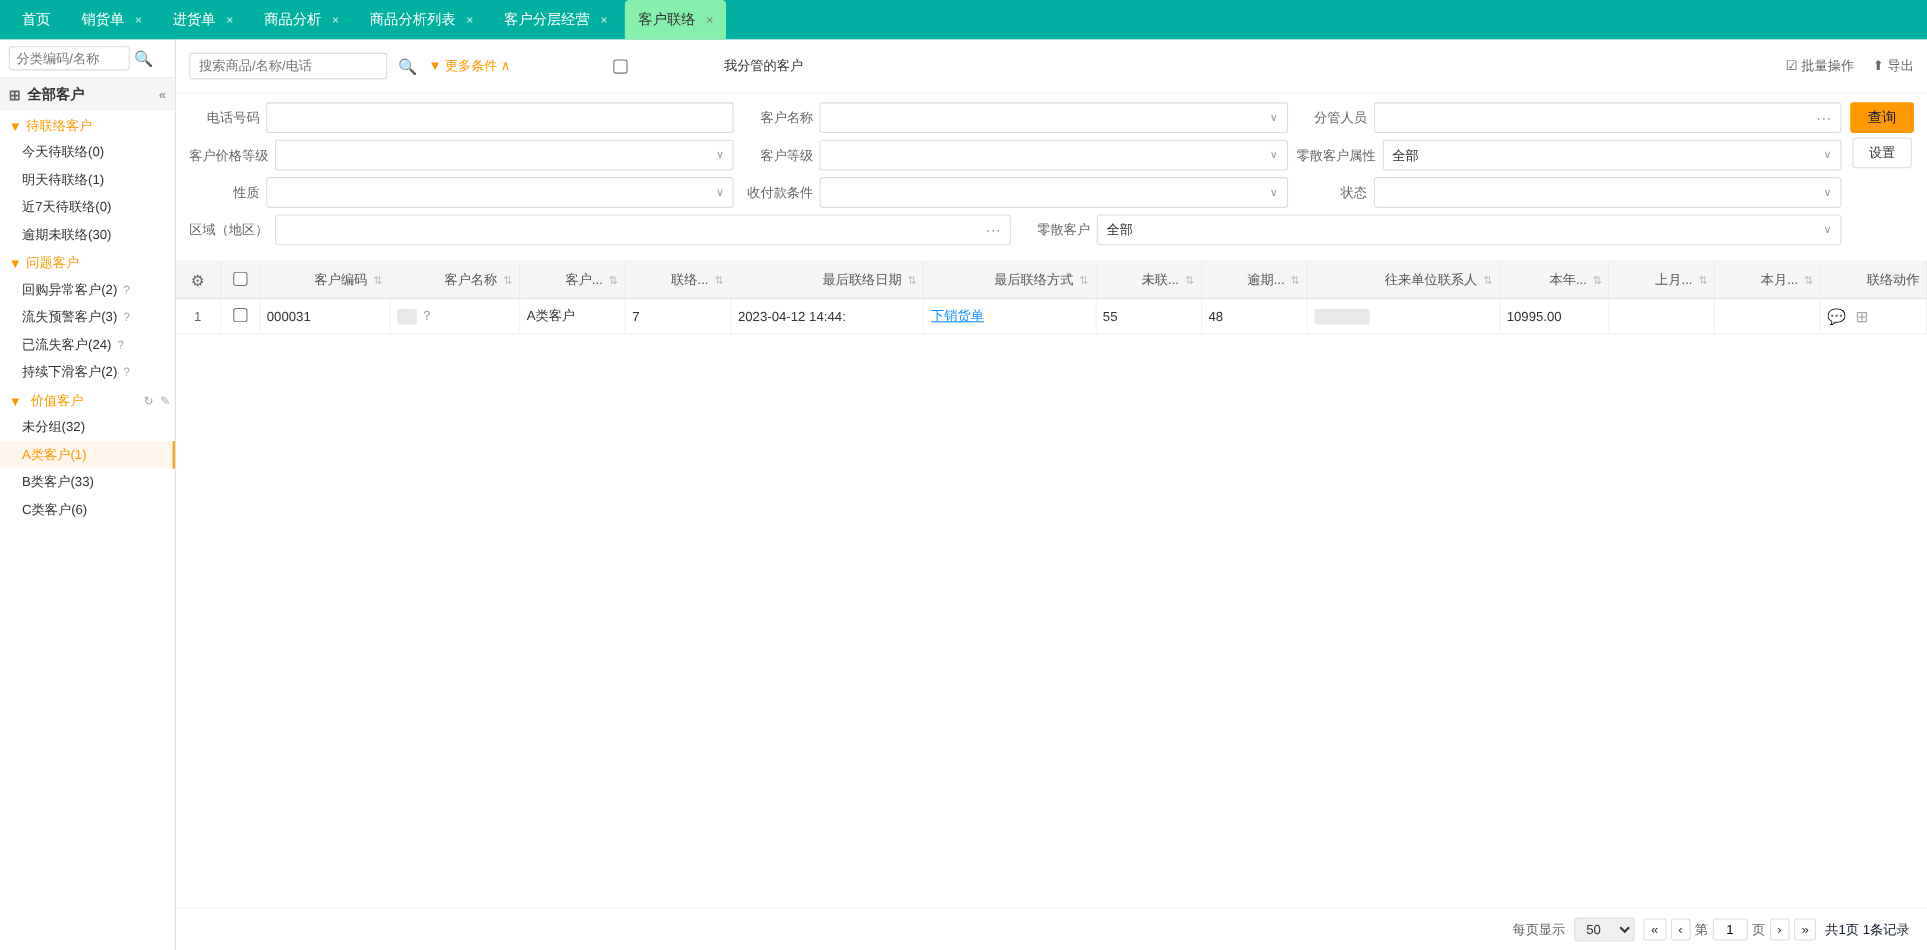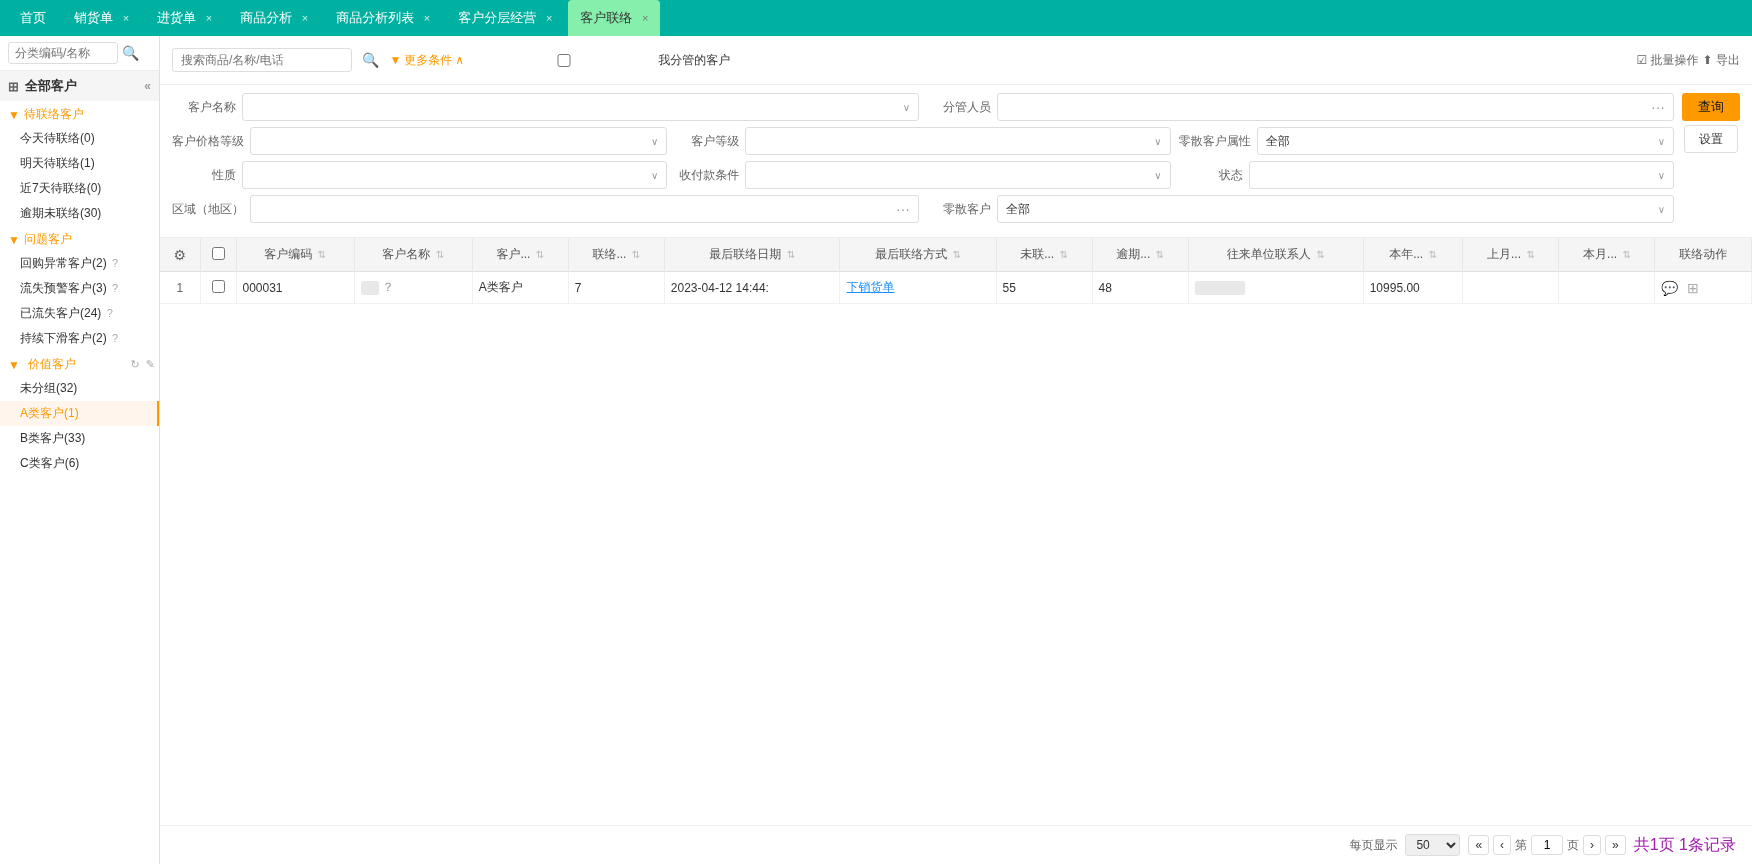--- a/index.html
+++ b/index.html
@@ -36,42 +36,42 @@
     
     .content-area { flex: 1; display: flex; flex-direction: column; background: #f0f0f0; overflow: hidden; }
 
     
     .filter-bar { background: #fff; padding: 12px 12px; display: flex; align-items: center; gap: 10px; border-bottom: 1px solid #eee; flex-shrink: 0; }
     .filter-bar input { border: 1px solid #ddd; border-radius: 3px; padding: 4px 8px; font-size: 12px; width: 180px; color: #999; }
     .filter-bar .search-btn { color: #00b0a0; cursor: pointer; font-size: 14px; }
     .filter-more { display: flex; align-items: center; color: #f90; cursor: pointer; font-size: 12px; gap: 3px; }
     .filter-mine { display: flex; align-items: center; color: #333; cursor: pointer; font-size: 12px; gap: 4px; }
     .filter-mine input[type=checkbox] { cursor: pointer; }
-    .filter-actions { margin-left: auto; display: flex; align-items: center; gap: 4px; }
+    .filter-actions { margin-left: auto; display: flex; align-items: center; gap: 17px; }
     .batch-op { color: #666; font-size: 12px; cursor: pointer; }
     .export-btn { color: #666; font-size: 12px; cursor: pointer; }
 
     
     .filter-form { background: #fff; padding: 8px 12px; border-bottom: 1px solid #eee; flex-shrink: 0; }
     .filter-row { display: flex; align-items: center; gap: 8px; margin-bottom: 6px; }
     .filter-field { display: flex; align-items: center; flex: 1; min-width: 0; }
     .filter-field label { color: #666; font-size: 12px; white-space: nowrap; min-width: 70px; text-align: right; padding-right: 6px; }
     .filter-field .field-input { flex: 1; border: 1px solid #ddd; border-radius: 3px; padding: 4px 8px; font-size: 12px; color: #333; height: 28px; display: flex; align-items: center; justify-content: space-between; cursor: pointer; background: #fff; }
     .filter-field .field-input .arrow { color: #999; font-size: 10px; }
     .query-btn { background: #f90; color: #0f172a; border: none; border-radius: 3px; padding: 5px 16px; font-size: 13px; cursor: pointer; height: 28px; }
     .set-btn { background: #fff; color: #333; border: 1px solid #ddd; border-radius: 3px; padding: 4px 14px; font-size: 12px; cursor: pointer; height: 28px; display: block; margin-top: 4px; }
     .btn-group-right { display: flex; flex-direction: column; align-items: center; flex-shrink: 0; }
     .dots-btn { color: #999; font-size: 14px; cursor: pointer; }
 
     
     .table-area { flex: 1; background: #fff; margin: 0; overflow: hidden; display: flex; flex-direction: column; }
     .table-container { flex: 1; overflow: auto; }
     table { width: 100%; border-collapse: collapse; font-size: 12px; }
     thead tr { background: #f5f5f5; border-bottom: 1px solid #e0e0e0; }
-    thead th { padding: 8px 6px; color: #555; font-weight: normal; border-right: 1px solid #e8e8e8; white-space: nowrap; position: relative; text-align: center; font-size: 12px; }
+    thead th { padding: 8px 6px; color: #555; font-weight: normal; border-right: 1px solid #e8e8e8; white-space: nowrap; position: relative; text-align: right; font-size: 12px; }
     thead th .sort-icon { color: #bbb; font-size: 10px; margin-left: 2px; }
     thead th:first-child { width: 40px; text-align: center; }
     thead th:nth-child(2) { width: 36px; text-align: center; }
     tbody tr { border-bottom: 1px solid #f0f0f0; }
     tbody td { padding: 7px 6px; color: #333; border-right: 1px solid #f0f0f0; white-space: nowrap; font-size: 12px; }
     tbody td:first-child { text-align: center; color: #666; }
     tbody td:nth-child(2) { text-align: center; }
     .link-text { color: #1890ff; cursor: pointer; text-decoration: underline; }
     .action-icons { display: flex; gap: 8px; align-items: center; }
     .action-icon { color: #aaa; font-size: 14px; cursor: pointer; }
@@ -81,21 +81,21 @@
     .gear-icon { color: #666; cursor: pointer; font-size: 14px; }
 
     
     .pagination { display: flex; align-items: center; justify-content: flex-end; padding: 8px 16px; background: #fff; border-top: 1px solid #eee; gap: 8px; flex-shrink: 0; }
     .pagination-label { color: #666; font-size: 12px; }
     .page-size-select { border: 1px solid #ddd; border-radius: 3px; padding: 2px 6px; font-size: 12px; color: #333; }
     .pagination-nav { display: flex; align-items: center; gap: 4px; }
     .page-btn { border: 1px solid #ddd; border-radius: 3px; padding: 2px 6px; font-size: 12px; color: #333; background: #fff; cursor: pointer; }
     .page-input { border: 1px solid #ddd; border-radius: 3px; padding: 2px 4px; font-size: 12px; width: 32px; text-align: center; }
     .page-info { color: #666; font-size: 12px; }
-    .total-info { color: #a21caf; font-size: 16px; }
+    .total-info { color: #0f172a; font-size: 12px; }
 
     
     ::-webkit-scrollbar { width: 6px; height: 6px; }
     ::-webkit-scrollbar-track { background: #f1f1f1; }
     ::-webkit-scrollbar-thumb { background: #ccc; border-radius: 3px; }
 
     .colored-block { display: inline-block; width: 18px; height: 14px; border-radius: 2px; vertical-align: middle; }
   </style>
 </head>
 <body>
@@ -210,20 +210,24 @@
           <span>导出</span>
         </span>
       </div>
     </div>
 
     <div class="filter-form">
       <div style="display:flex; gap:8px; align-items:flex-start;">
         <div style="flex:1;">
 
           <div class="filter-row">
+            <div class="filter-field">
+              <label>电话号码</label>
+              <input type="text" class="filter-field-text" style="flex: 1 1 0%; border: 1px solid rgb(221, 221, 221); border-radius: 3px; padding: 4px 8px; font-size: 12px; height: 28px;">
+            </div>
             <div class="filter-field">
               <label>客户名称</label>
               <div class="field-input" style="flex:1; border:1px solid #ddd; border-radius:3px; padding:4px 8px; font-size:12px; height:28px; display:flex; align-items:center; justify-content:space-between; cursor:pointer;">
                 <span></span>
                 <span class="arrow">∨</span>
               </div>
             </div>
             <div class="filter-field">
               <label>分管人员</label>
               <div class="field-input" style="flex:1; border:1px solid #ddd; border-radius:3px; padding:4px 8px; font-size:12px; height:28px; display:flex; align-items:center; justify-content:space-between; cursor:pointer;">

